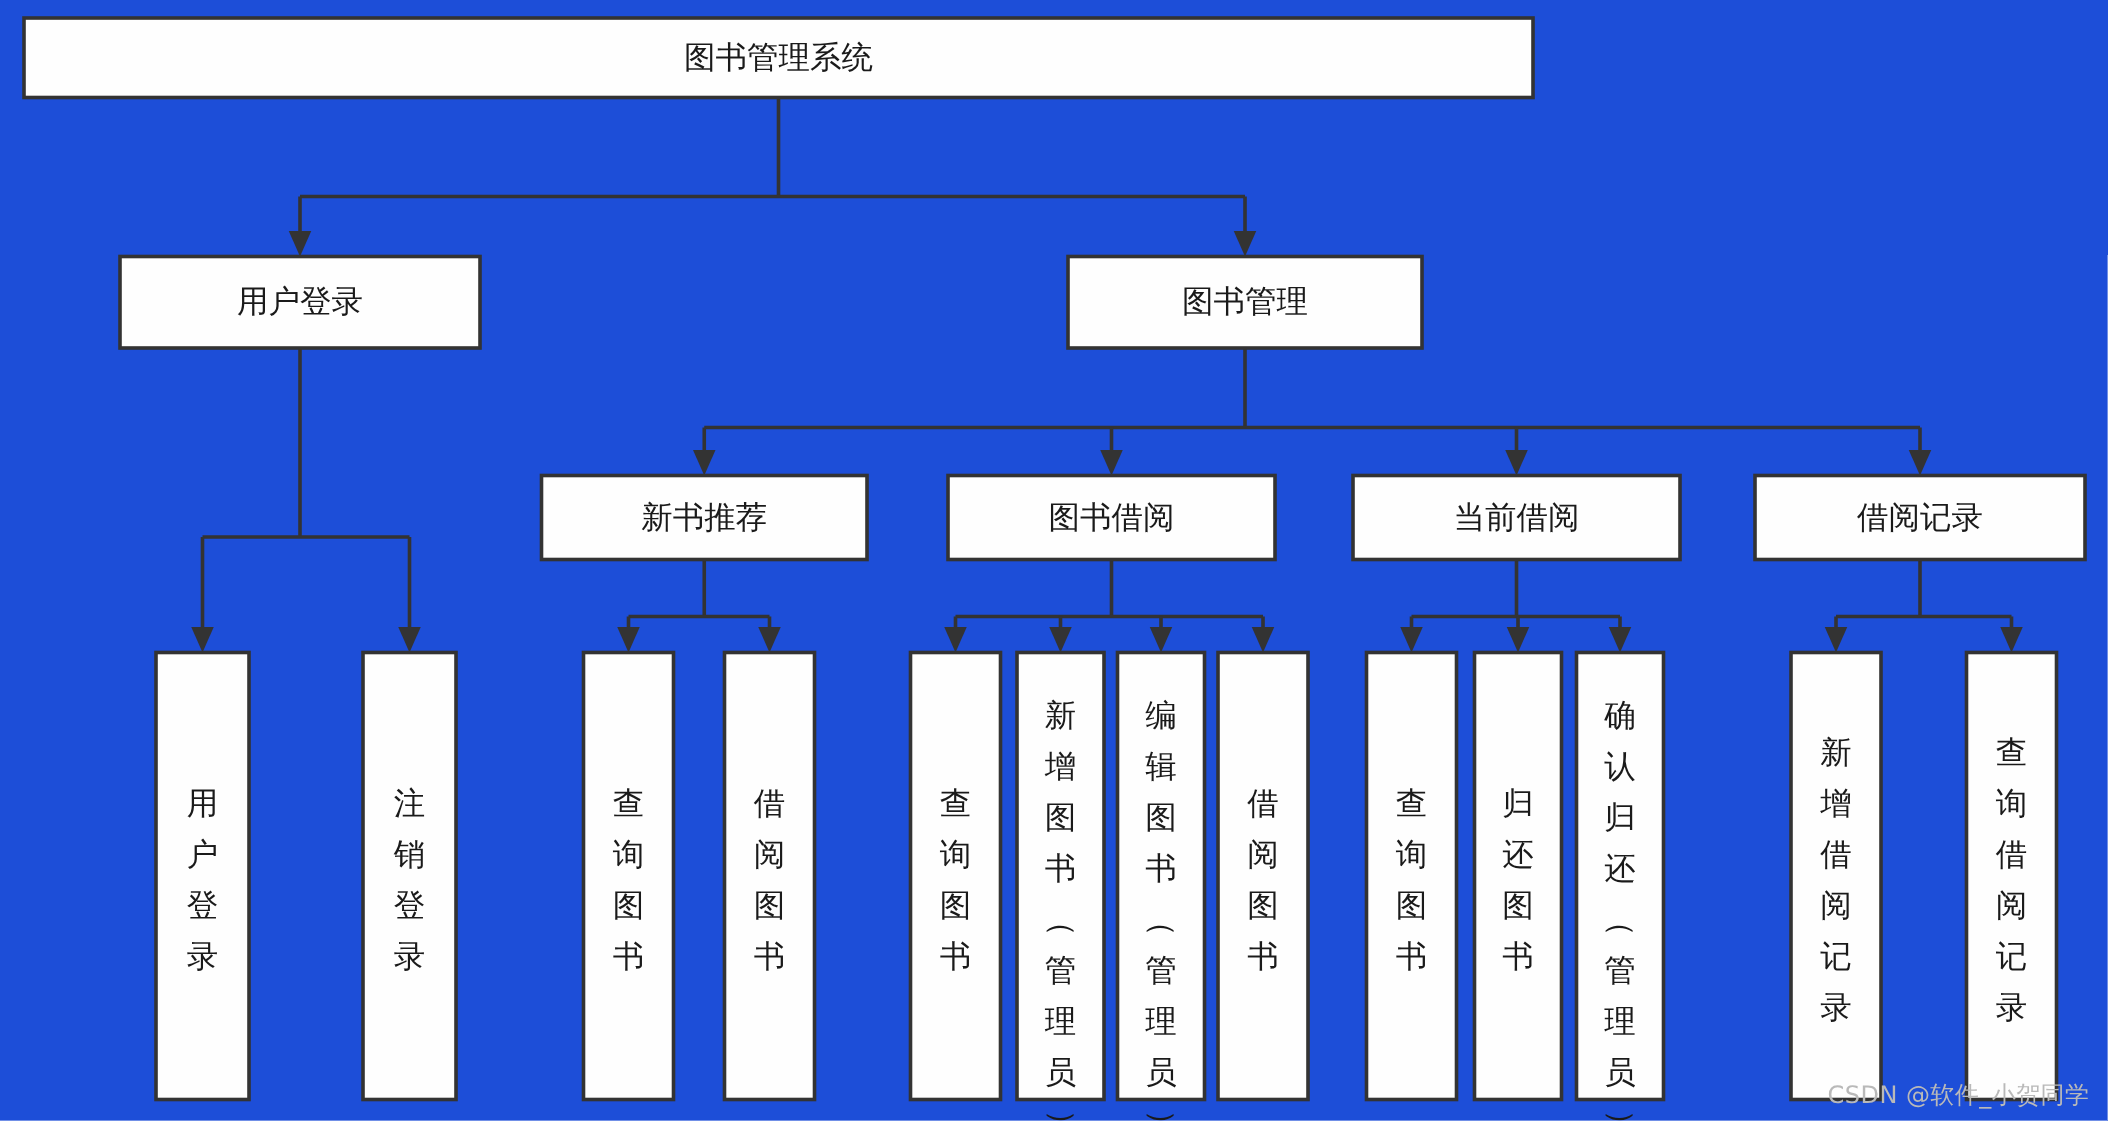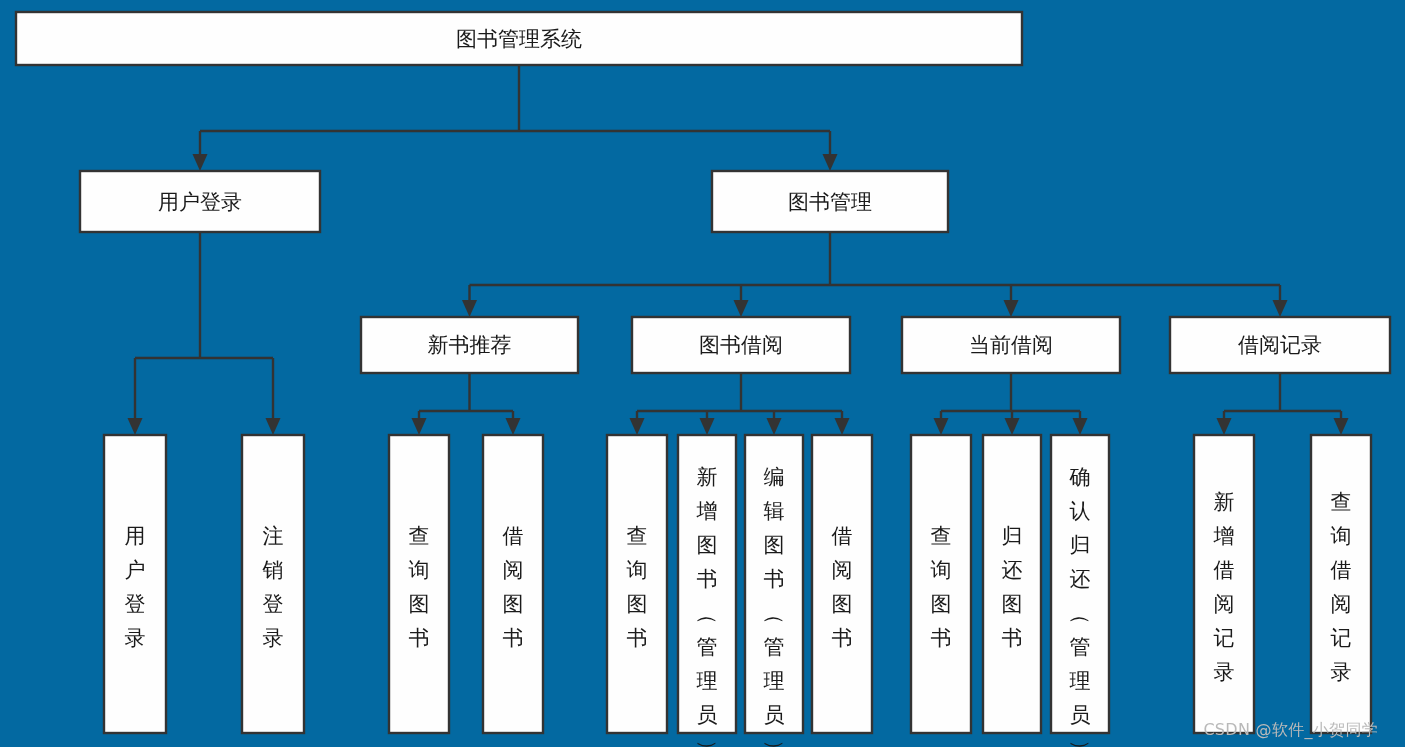--- a/index.html
+++ b/index.html
@@ -11,21 +11,21 @@
     width: 1405px;
     height: 747px;
     font-family: "DejaVu Sans", "Liberation Sans", sans-serif;
     overflow: hidden;
     position: relative;
   }
   #diagram-root {
     position: relative;
     width: 1405px;
     height: 747px;
-    background: #0369a1;
+    background: #1d4ed8;
   }
   svg.diagram {
     position: absolute;
     left: 0;
     top: 0;
     width: 1405px;
     height: 747px;
     display: block;
   }
   .node-rect {
@@ -51,21 +51,21 @@
     stroke: #333333;
     stroke-width: 2.4;
     fill: none;
   }
   .arrow-head {
     fill: #333333;
     stroke: none;
   }
   .watermark {
     position: absolute;
-    right: 27px;
+    right: 12px;
     bottom: 6px;
     font-family: "DejaVu Sans", "Liberation Sans", sans-serif;
     font-size: 16px;
     color: #b9b9b9;
     white-space: nowrap;
     letter-spacing: 0.3px;
   }
 </style>
 </head>
 <body>

